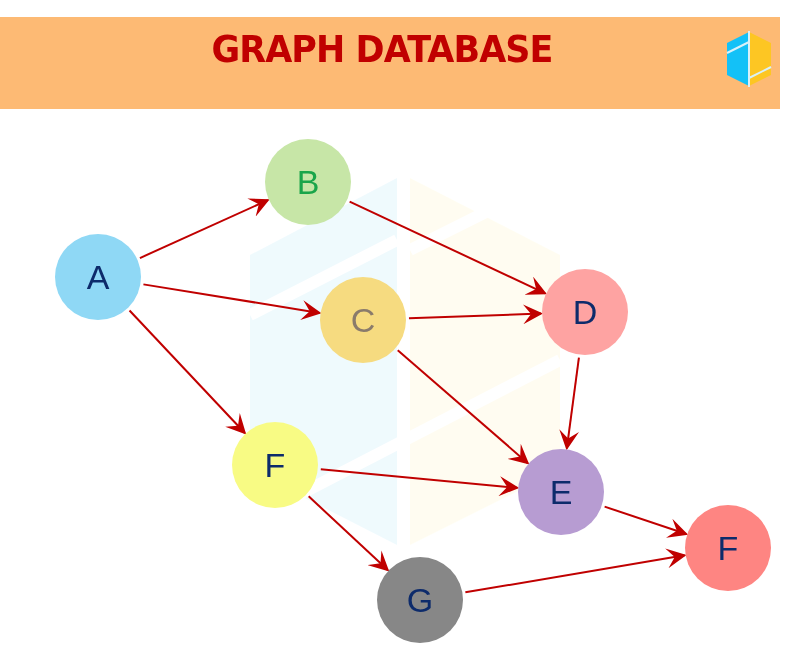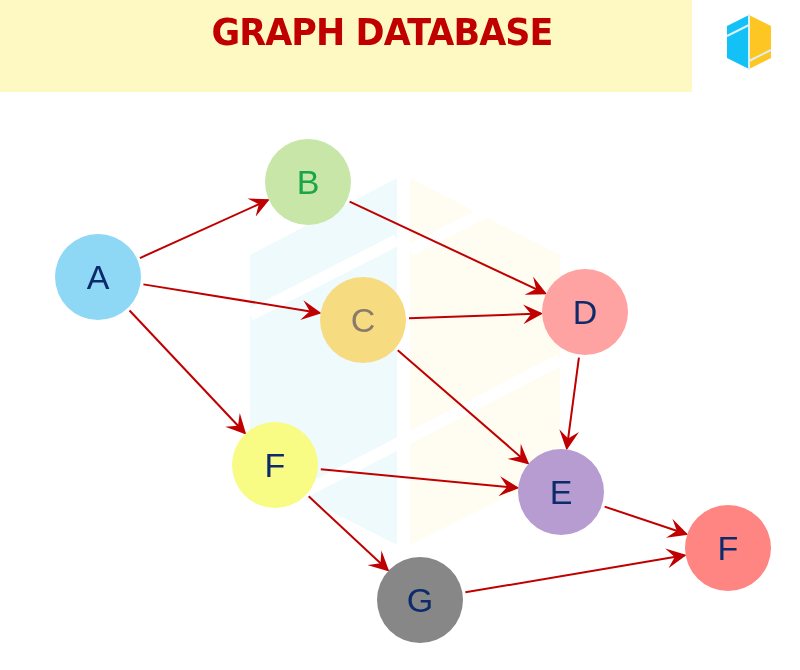--- a/index.html
+++ b/index.html
@@ -1,17 +1,17 @@
 <!DOCTYPE html>
 <html><head>
 <meta charset="utf-8">
 <style>
   html, body { margin: 0; padding: 0; }
   body { width: 800px; height: 670px; background: #ffffff; position: relative; overflow: hidden; font-family: "Liberation Sans", sans-serif; }
-  .header { position: absolute; left: 0; top: 0; width: 692px; height: 92px; background: #fef9c3; }
+  .header { position: absolute; left: 0; top: 17px; width: 780px; height: 92px; background: #fdba74; }
   .title { position: absolute; left: 0; width: 764px; top: 10px; text-align: center; font-family: "DejaVu Sans", sans-serif; font-weight: bold; font-size: 38px; color: #c00000; letter-spacing: -1px; transform: scaleX(0.92); }
   .logo { position: absolute; left: 724px; top: 14px; width: 50px; height: 56px; }
   .canvas { position: absolute; left: 0; top: 92px; width: 800px; height: 578px; }
   .node-label { font-family: "Liberation Sans", sans-serif; font-size: 34px; }
 </style>
 </head>
 <body>
 
 <div class="header">
   <div class="title">GRAPH DATABASE</div>

